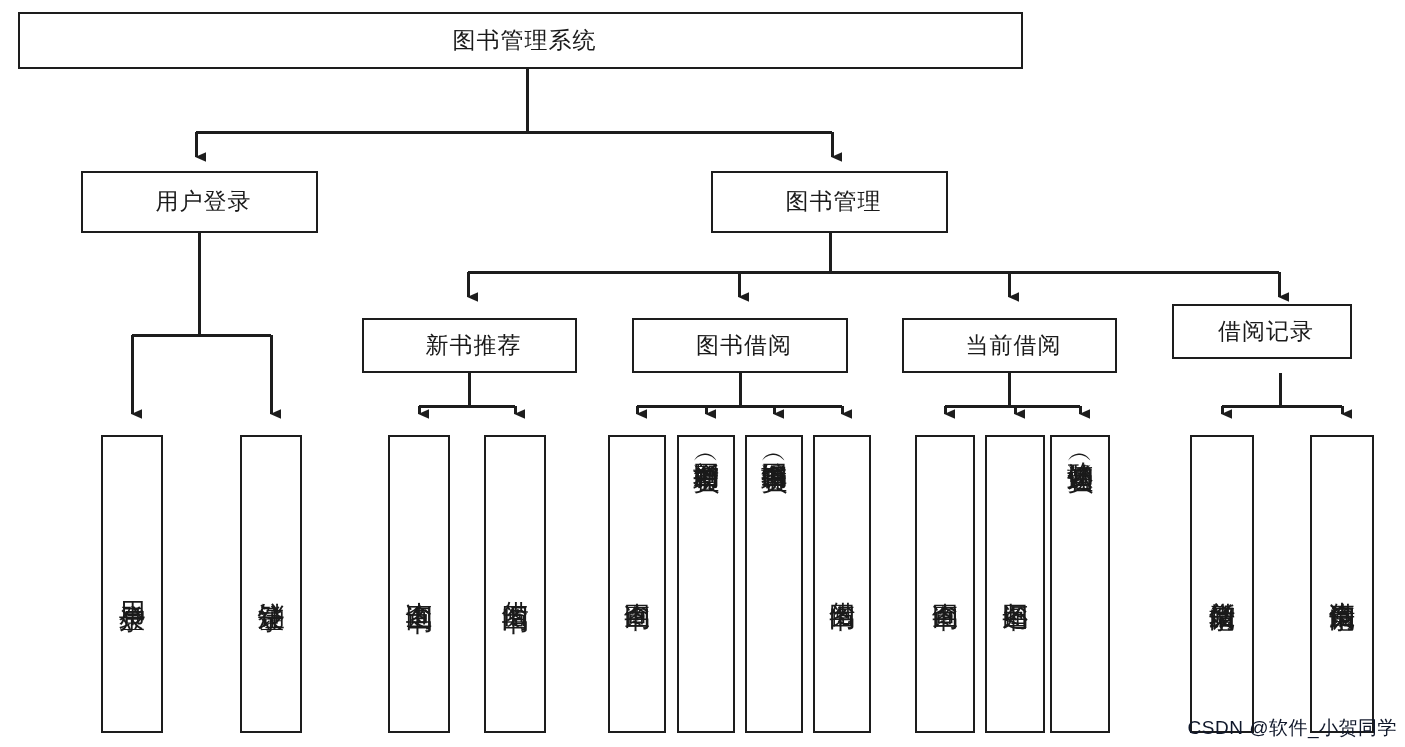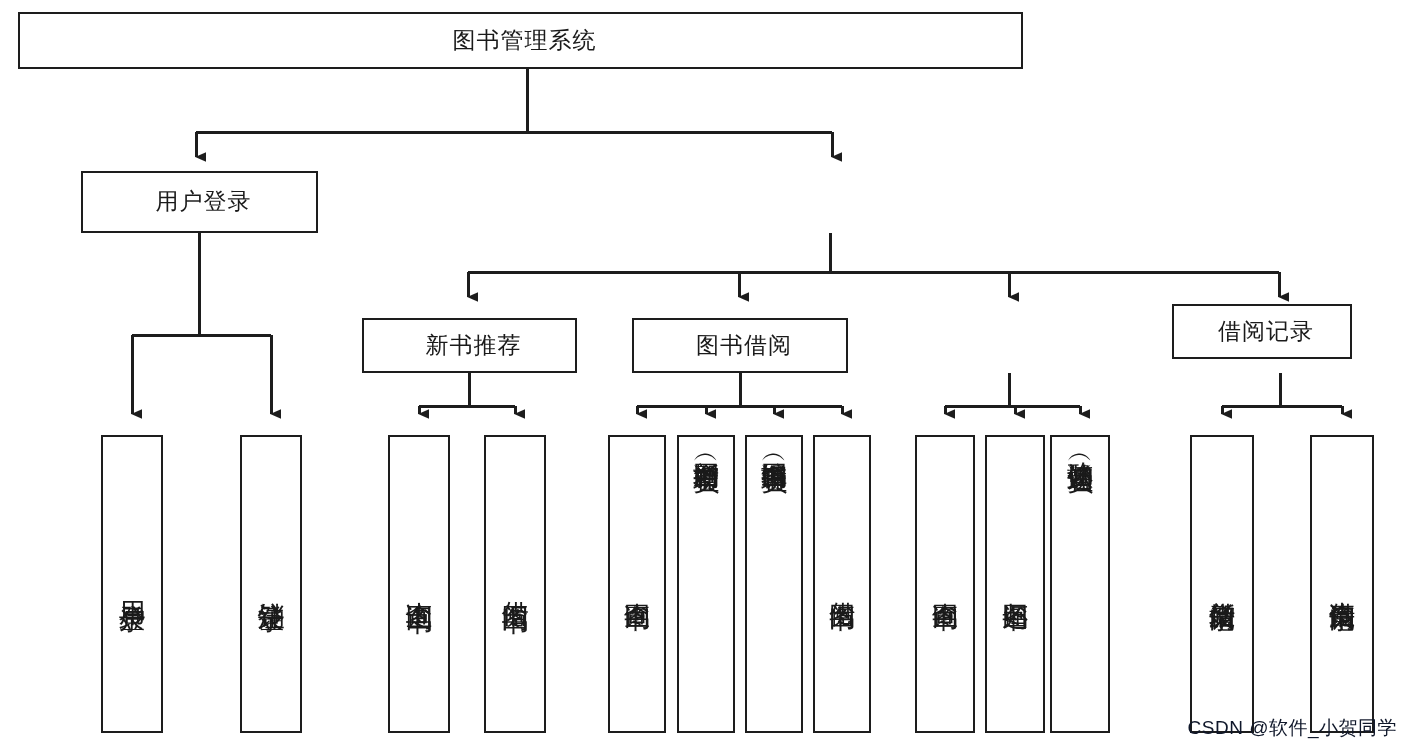--- a/index.html
+++ b/index.html
@@ -134,27 +134,33 @@
     </g>
   </svg>
 
   <div class="node root horiz" style="left:18px; top:12px; width:1005px; height:57px;">
     <span class="label">图书管理系统</span>
   </div>
 
   <div class="node horiz" style="left:81px; top:171px; width:237px; height:62px;">
     <span class="label">用户登录</span>
   </div>
+  <div class="node horiz" style="left:711px; top:171px; width:237px; height:62px;">
+    <span class="label">图书管理</span>
+  </div>
 
   <div class="node horiz" style="left:632px; top:318px; width:216px; height:55px;">
     <span class="label">图书借阅</span>
   </div>
   <div class="node horiz" style="left:362px; top:318px; width:215px; height:55px;">
     <span class="label">新书推荐</span>
   </div>
+  <div class="node horiz" style="left:902px; top:318px; width:215px; height:55px;">
+    <span class="label">当前借阅</span>
+  </div>
   <div class="node horiz" style="left:1172px; top:304px; width:180px; height:55px;">
     <span class="label">借阅记录</span>
   </div>
 
   <div class="node leaf" style="left:101px; top:435px; width:62px; height:298px;">
     <span class="label">用户登录</span>
   </div>
   <div class="node leaf" style="left:240px; top:435px; width:62px; height:298px;">
     <span class="label">注销登录</span>
   </div>

